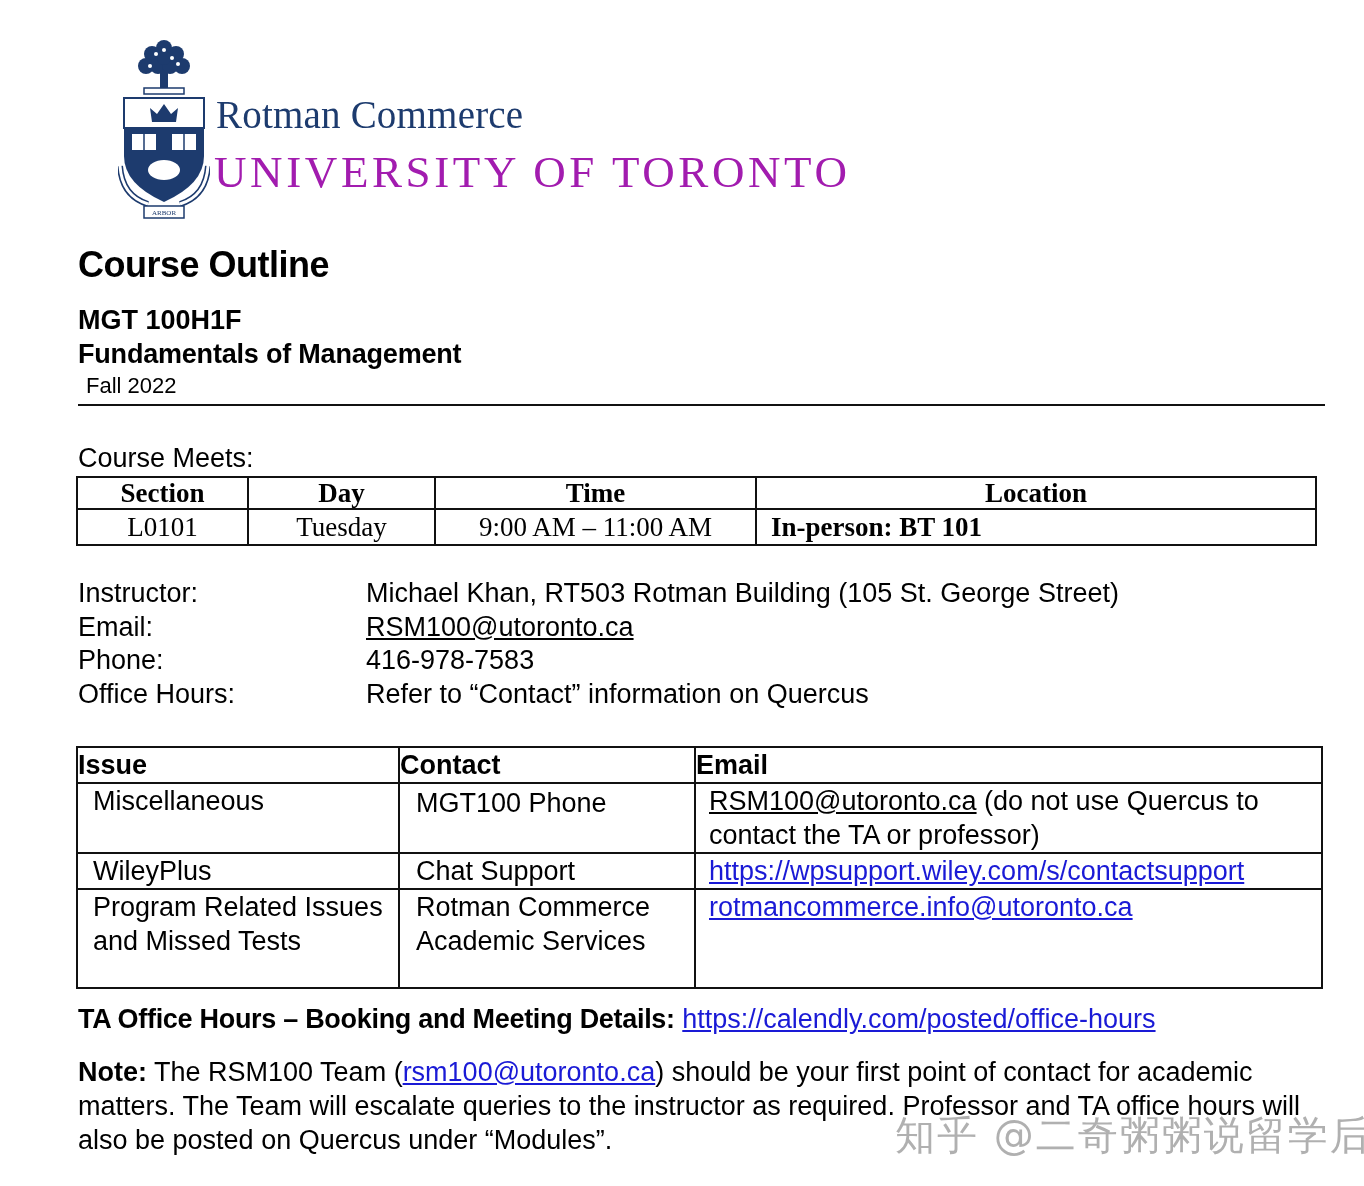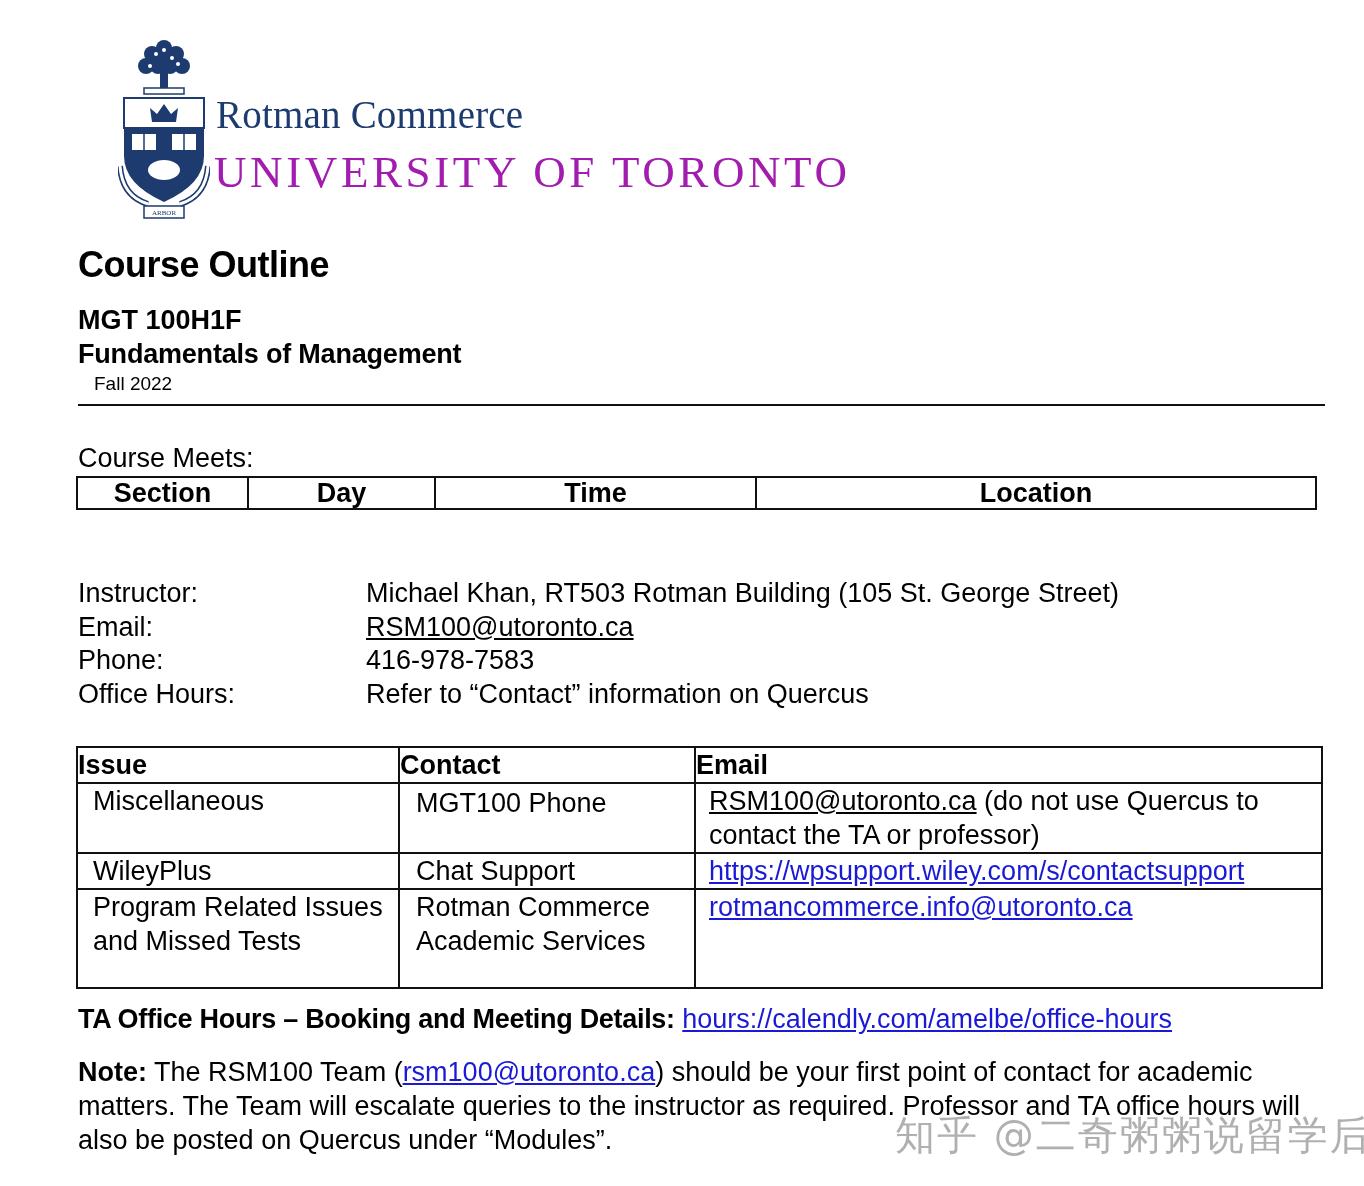--- a/index.html
+++ b/index.html
@@ -50,22 +50,22 @@
       font-size: 27px; font-weight: bold;
       white-space: nowrap;
     }
     .name {
       left: 78px; top: 339px;
       font-size: 27px; font-weight: bold;
       letter-spacing: -0.2px;
       white-space: nowrap;
     }
     .term {
-      left: 94px; top: 373px;
-      font-size: 19px;
+      left: 86px; top: 373px;
+      font-size: 22px;
       white-space: nowrap;
     }
     .rule {
       left: 78px; top: 404px; width: 1247px; height: 2px;
       background: #111;
     }
 
     .meets-label {
       left: 78px; top: 443px;
       font-size: 27px;
@@ -79,20 +79,21 @@
     table td, table th {
       border: 2px solid #111;
       padding: 0;
       font-size: 27px;
       line-height: 30px;
     }
 
     .meets-table {
       left: 76px; top: 476px;
       width: 1241px;
+      font-family: Liberation Serif, serif;
     }
     .meets-table th {
       font-weight: bold;
       text-align: center;
       height: 30px;
       line-height: 30px;
     }
     .meets-table td {
       text-align: center;
       height: 31px;
@@ -237,20 +238,26 @@
     <col style="width:321px">
     <col>
   </colgroup>
   <tbody>
       <tr>
     <th>Section</th>
     <th>Day</th>
     <th>Time</th>
     <th>Location</th>
   </tr>
+  <tr>
+    <td>L0101</td>
+    <td>Tuesday</td>
+    <td>9:00 AM – 11:00 AM</td>
+    <td class="loc">In-person: BT 101</td>
+  </tr>
 </tbody>
   </table>
 
 <div class="abs info">
   <div class="info-row">
     <span class="info-label">Instructor:</span>
     <span class="info-value">Michael Khan, RT503 Rotman Building (105 St. George Street)</span>
   </div>
   <div class="info-row">
     <span class="info-label">Email:</span>
@@ -291,18 +298,18 @@
   <tr class="r3">
     <td>Program Related Issues and Missed Tests</td>
     <td class="c2">Rotman Commerce Academic Services</td>
     <td class="c3"><span class="link">rotmancommerce.info@utoronto.ca</span></td>
   </tr>
 </tbody>
   </table>
 
 <div class="abs ta-line">
   <b>TA Office Hours – Booking and Meeting Details:</b>
-  <span class="link">hours://calendly.com/amelbe/office-hours</span>
+  <span class="link">https://calendly.com/posted/office-hours</span>
 </div>
 
 <div class="abs note"><b>Note:</b><span> The RSM100 Team (</span><span class="link">rsm100@utoronto.ca</span><span>) should be your first point of contact for academic matters. The Team will escalate queries to the instructor as required. Professor and TA office hours will also be posted on Quercus under “Modules”.</span></div>
 
 <div class="abs watermark">知乎 @二奇粥粥说留学后</div>
 
 </body></html>

